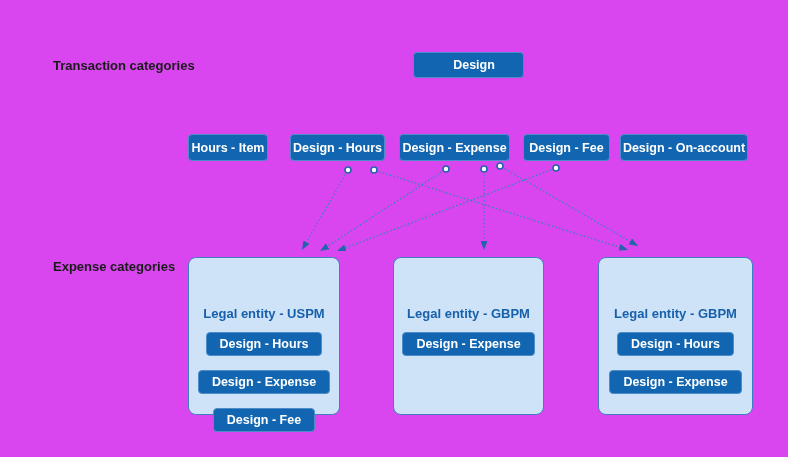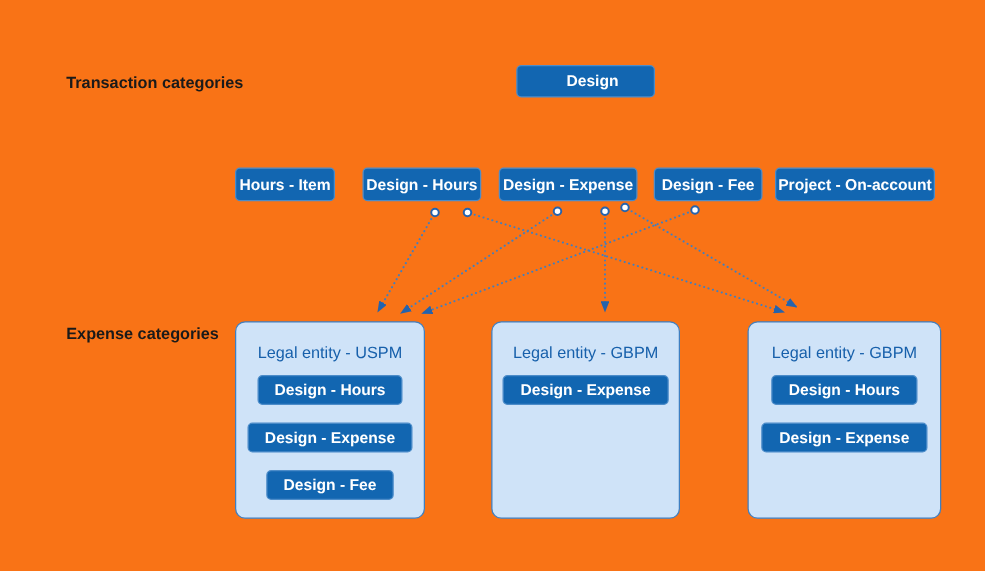--- a/index.html
+++ b/index.html
@@ -1,17 +1,17 @@
 <!DOCTYPE html>
 <html style="--btn-fill: #1266b1; --btn-border: #4c8cc9; --btn-text: #ffffff; --group-fill: #cfe3f8; --group-border: #3f7fc1; --group-title: #1760ab; --arrow: #2563ad;"><head>
 <meta charset="utf-8">
 <style>
   html,body{margin:0;padding:0;background:#ffffff;}
   body{font-family:"Liberation Sans",sans-serif;}
-  .canvas{position:relative;width:788px;height:457px;background:#f97316;overflow:hidden;}
+  .canvas{position:relative;width:788px;height:457px;background:#d946ef;overflow:hidden;}
   .row-label{position:absolute;left:53px;font-size:13px;font-weight:600;color:#1a1a1a;white-space:nowrap;}
   .label-transaction{top:58px;}
   .label-shared{top:141px;}
   .label-project{top:259px;}
   .node-btn{
     position:absolute;box-sizing:border-box;
     background:var(--btn-fill,#1266b1);
     color:var(--btn-text,#ffffff);
     border:1px solid var(--btn-border,#4c8cc9);
     border-radius:4px;
@@ -22,40 +22,40 @@
   .top-btn{left:413px;top:52px;width:111px;height:26px;padding-left:11px;}
   .shared-btn{top:134px;height:27px;}
   .group-box{
     position:absolute;top:257px;height:158px;box-sizing:border-box;
     background:var(--group-fill,#cfe3f8);
     border:1.5px solid var(--group-border,#3f7fc1);
     border-radius:8px;
     display:flex;flex-direction:column;align-items:center;
     padding-top:16px;
   }
-  .group-title{font-size:13px;font-weight:400;color:var(--group-title,#1760ab);margin-bottom:11px;white-space:nowrap;}
+  .group-title{font-size:13px;font-weight:700;color:var(--group-title,#1760ab);margin-bottom:11px;white-space:nowrap;margin-top:32px;}
   .group-btn{position:static;height:24px;padding:0 13px;margin-bottom:14px;flex:0 0 auto;}
   .connectors{position:absolute;left:0;top:0;width:788px;height:457px;pointer-events:none;}
 </style>
 </head>
 <body>
 
 <div class="canvas">
 
   <div class="row-label label-transaction">Transaction categories</div>
   <div class="row-label label-project">Expense categories</div>
 
   <div class="node-btn top-btn">Design</div>
 
   <div>
       <div class="node-btn shared-btn" style="left: 188px; width: 80px;">Hours - Item</div>
       <div class="node-btn shared-btn" style="left: 290px; width: 95px;">Design - Hours</div>
       <div class="node-btn shared-btn" style="left: 399px; width: 111px;">Design - Expense</div>
       <div class="node-btn shared-btn" style="left: 523px; width: 87px;">Design - Fee</div>
-      <div class="node-btn shared-btn" style="left: 620px; width: 128px;">Project - On-account</div>
+      <div class="node-btn shared-btn" style="left: 620px; width: 128px;">Design - On-account</div>
     </div>
 
   <div>
       <div class="group-box" style="left: 188px; width: 152px;">
         <div class="group-title">Legal entity - USPM</div>
         <div class="node-btn group-btn">Design - Hours</div>
         <div class="node-btn group-btn">Design - Expense</div>
         <div class="node-btn group-btn">Design - Fee</div>
       </div>
       <div class="group-box" style="left: 393px; width: 151px;">

